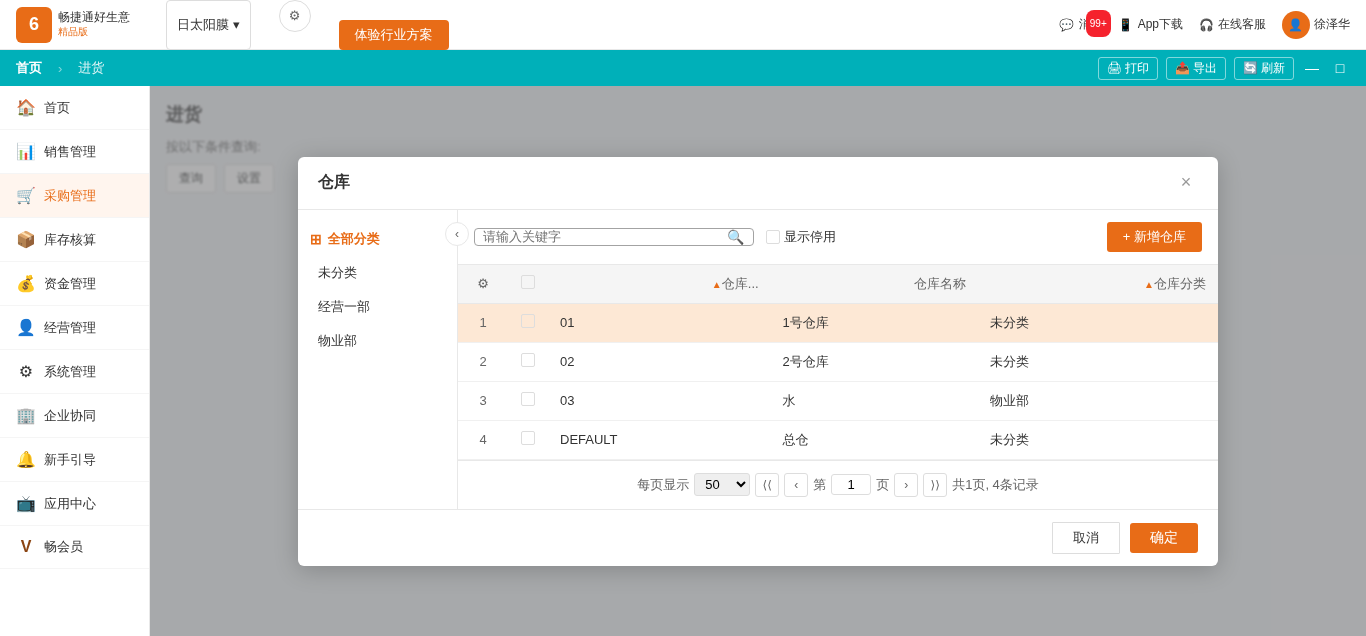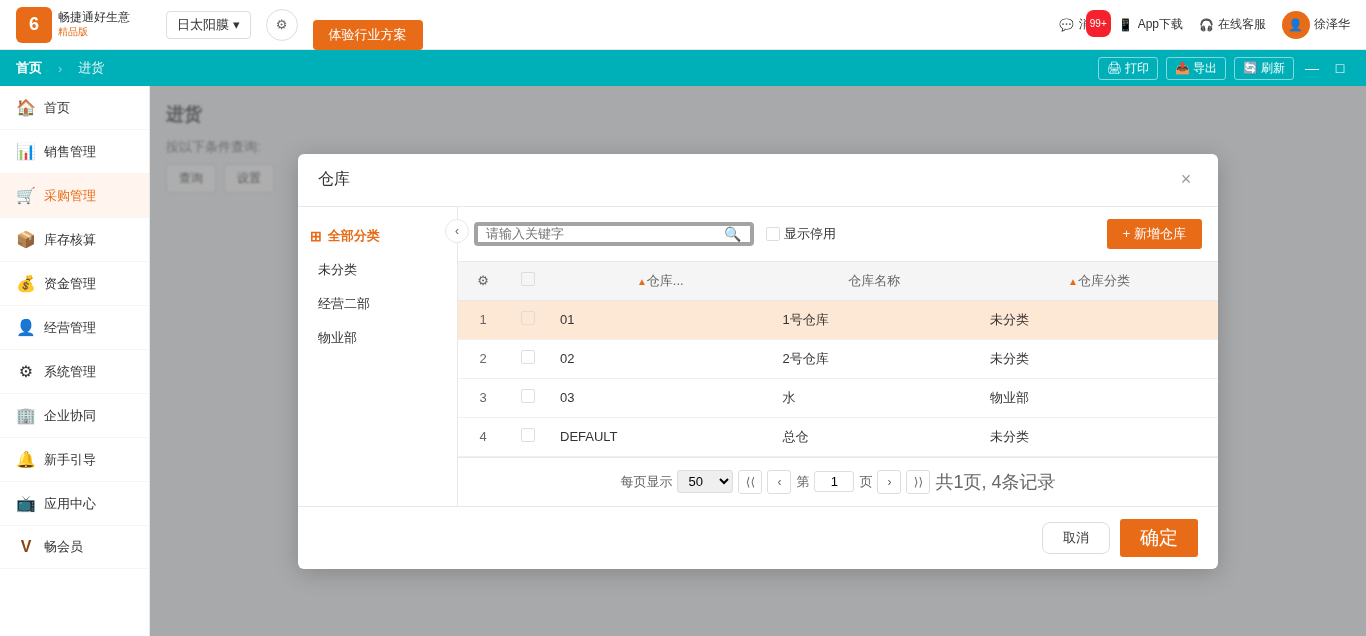--- a/index.html
+++ b/index.html
@@ -27,22 +27,21 @@
       border-radius: 6px;
       display: flex; align-items: center; justify-content: center;
       color: #fff; font-weight: bold; font-size: 18px;
       margin-right: 6px;
     }
     .logo-text { font-size: 12px; color: #333; line-height: 1.3; }
     .logo-sub { font-size: 10px; color: #e86c17; }
     .header-center {
       flex: 1;
       display: flex;
-      align-items: center;
-      gap: 15px;
+      gap: 28px;
     }
     .store-selector {
       display: flex; align-items: center; gap: 4px;
       border: 1px solid #ddd; border-radius: 4px;
       padding: 4px 10px; cursor: pointer; color: #333;
       font-size: 13px;
     }
     .gear-btn {
       width: 32px; height: 32px; border-radius: 50%;
       border: 1px solid #ddd; display: flex; align-items: center; justify-content: center;
@@ -165,21 +164,21 @@
       box-shadow: 0 4px 24px rgba(0,0,0,0.2);
       display: flex;
       flex-direction: column;
     }
     .modal-header {
       display: flex; align-items: center; justify-content: space-between;
       padding: 14px 20px;
       border-bottom: 1px solid #e8e8e8;
       flex-shrink: 0;
     }
-    .modal-title { font-size: 16px; font-weight: normal; color: #333; }
+    .modal-title { font-size: 16px; font-weight: bold; color: #333; }
     .modal-close {
       cursor: pointer; color: #999; font-size: 18px;
       width: 24px; height: 24px; display: flex; align-items: center; justify-content: center;
     }
     .modal-body {
       display: flex;
       flex: 1;
       overflow: hidden;
     }
 
@@ -218,21 +217,21 @@
     .table-toolbar {
       padding: 12px 16px;
       display: flex;
       align-items: center;
       gap: 12px;
       border-bottom: 1px solid #e8e8e8;
       flex-shrink: 0;
     }
     .search-input-wrap {
       display: flex; align-items: center;
-      border: 4px solid #a3a3a3; border-radius: 4px;
+      border: 1px solid #a3a3a3; border-radius: 4px;
       padding: 0 8px; flex: 1; max-width: 280px;
     }
     .search-input {
       border: none; outline: none; flex: 1;
       font-size: 13px; color: #999;
     }
     .search-icon { color: #999; font-size: 14px; }
     .show-disabled {
       display: flex; align-items: center; gap: 4px;
       color: #333; font-size: 13px; cursor: pointer;
@@ -251,21 +250,21 @@
     
     .data-table {
       flex: 1;
       overflow-y: auto;
     }
     table {
       width: 100%; border-collapse: collapse;
     }
     thead th {
       background: #f5f5f5; padding: 10px 12px;
-      text-align: center; font-size: 13px; color: #666;
+      text-align: right; font-size: 13px; color: #666;
       border-bottom: 1px solid #e8e8e8; font-weight: normal;
       user-select: none;
     }
     thead th.sortable { cursor: pointer; }
     .sort-icon { color: #e86c17; margin-left: 2px; font-size: 10px; }
     tbody tr { border-bottom: 1px solid #f0f0f0; }
     tbody tr.selected { background: #fde8d5; }
     tbody td {
       padding: 10px 12px; font-size: 13px; color: #333;
     }
@@ -285,36 +284,36 @@
     }
     .page-nav-btn {
       width: 24px; height: 24px; border: 1px solid #ddd;
       border-radius: 3px; display: flex; align-items: center; justify-content: center;
       cursor: pointer; color: #666; font-size: 12px; background: #fff;
     }
     .page-input {
       width: 40px; border: 1px solid #ddd; border-radius: 3px;
       text-align: center; padding: 2px; font-size: 13px;
     }
-    .page-info { color: #666; font-size: 18px; }
+    .page-info { color: #666; font-size: 13px; }
 
     
     .modal-footer {
       padding: 12px 20px;
       border-top: 1px solid #e8e8e8;
       display: flex; align-items: center; justify-content: flex-end;
       gap: 10px; flex-shrink: 0;
     }
     .cancel-btn {
       padding: 6px 20px; border: 1px solid #ddd; background: #fff;
-      border-radius: 8px; cursor: pointer; font-size: 13px; color: #333;
+      border-radius: 1px; cursor: pointer; font-size: 13px; color: #333;
     }
     .confirm-btn {
       padding: 6px 20px; background: #e86c17; color: #fff;
-      border: none; border-radius: 3px; cursor: pointer; font-size: 19px;
+      border: none; border-radius: 3px; cursor: pointer; font-size: 14px;
     }
   </style>
 </head>
 <body>
 
 <div class="top-header">
   <div class="logo-area">
     <div class="logo-icon">
       <span>6</span>
     </div>
@@ -451,21 +450,21 @@
 
         <div class="modal-body">
 
           <div class="category-panel">
             <div class="category-header">
               <span style="font-size:14px;">⊞</span>
               <span>全部分类</span>
             </div>
             <div class="category-collapse">‹</div>
             <div class="category-item">未分类</div>
-            <div class="category-item">经营二部</div>
+            <div class="category-item">经营一部</div>
             <div class="category-item">物业部</div>
           </div>
 
           <div class="table-panel">
 
             <div class="table-toolbar">
               <div class="search-input-wrap">
                 <input class="search-input" type="text" placeholder="请输入关键字" style="">
                 <span class="search-icon">🔍</span>
               </div>

